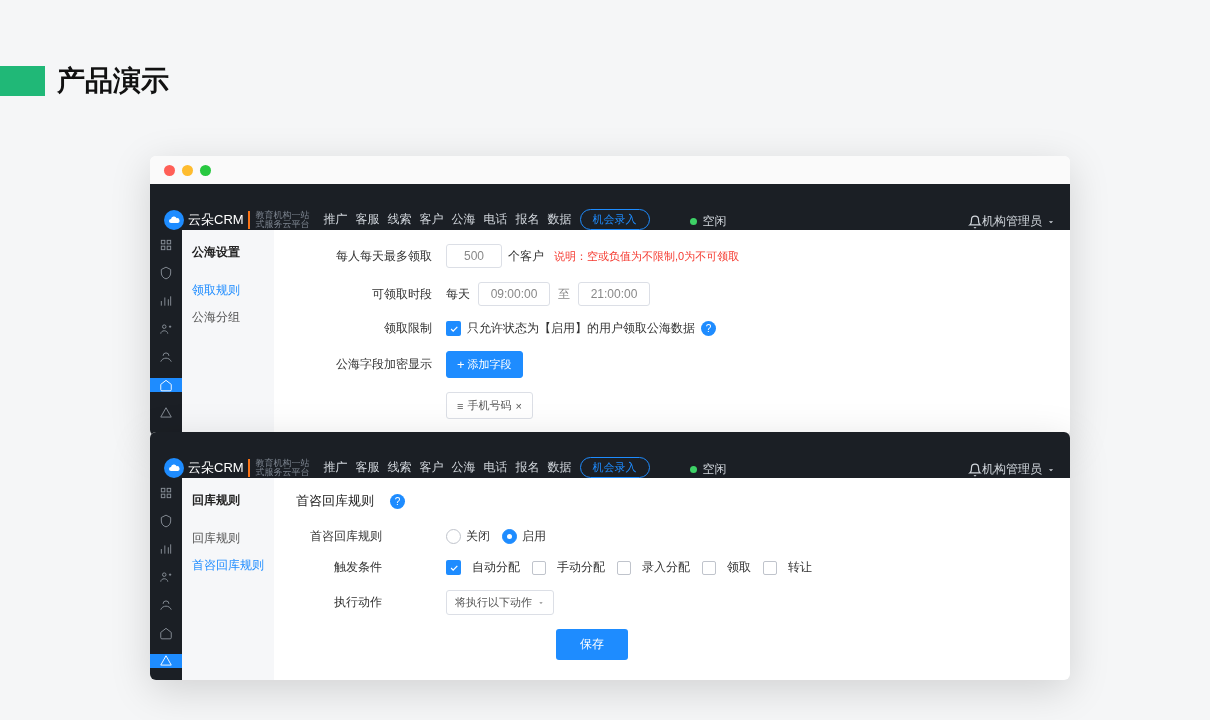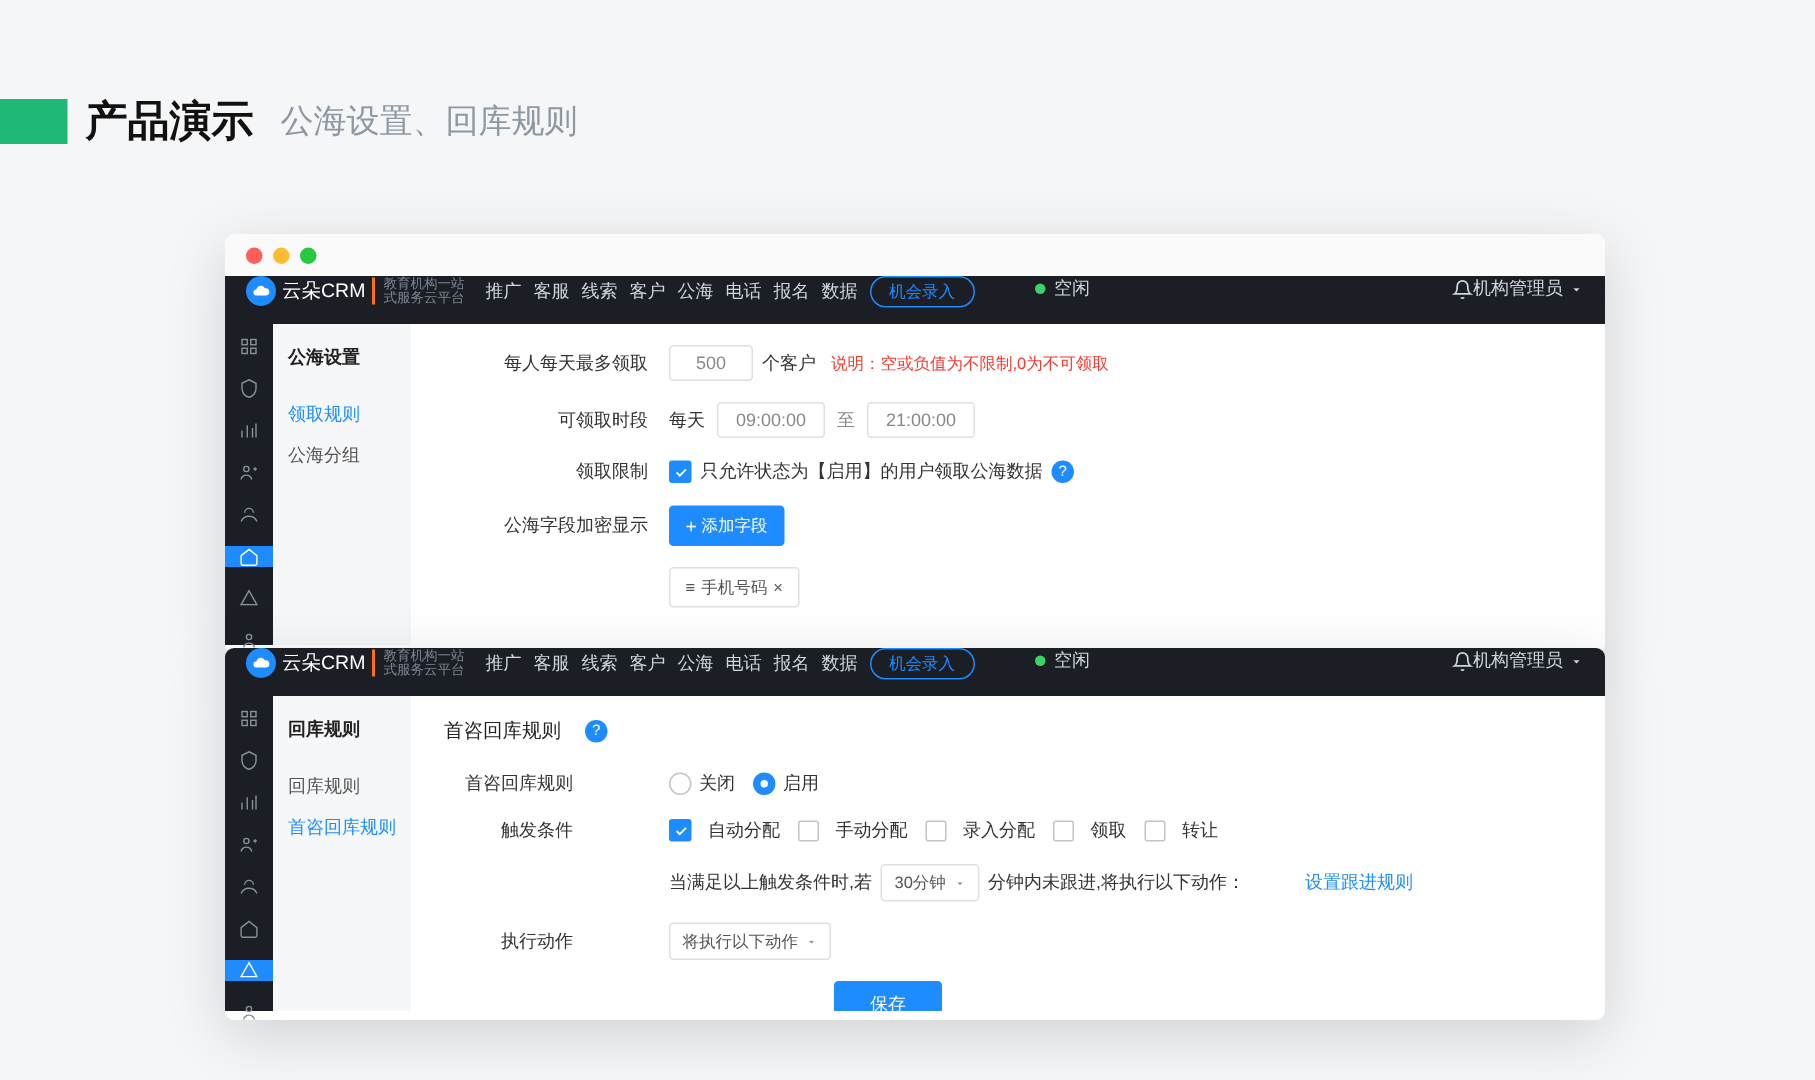--- a/index.html
+++ b/index.html
@@ -7,21 +7,21 @@
 .slide-header{position:absolute;top:62px;left:0;display:flex;align-items:center}
 .gb{width:45px;height:30px;background:#20b877}
 .slide-title{font-size:28px;font-weight:700;color:#111;margin-left:12px}
 .slide-sub{font-size:22px;color:#8e98a3;margin-left:18px}
 .win{position:absolute;background:#fff;border-radius:6px;box-shadow:0 10px 40px rgba(0,0,0,.15);overflow:hidden}
 #w1{left:150px;top:156px;width:920px;height:280px}
 #w2{left:150px;top:432px;width:920px;height:248px}
 .tl{height:28px;background:#fafafa;display:flex;align-items:center;padding-left:14px;gap:7px}
 .tl span{width:11px;height:11px;border-radius:50%}
 .d1{background:#ff5f57}.d2{background:#febc2e}.d3{background:#28c840}
-.topbar{height:32px;background:#1b1f25;display:flex;align-items:flex-start;color:#d1d6dc;font-size:12px;padding:0 14px}
+.topbar{height:46px;background:#1b1f25;display:flex;align-items:flex-end;color:#d1d6dc;font-size:12px;padding:0 14px}
 .logo{display:flex;align-items:center;gap:4px;margin-right:14px}
 .logo-ico{width:20px;height:20px;border-radius:50%;background:#1e8cff;display:flex;align-items:center;justify-content:center}
 .logo-ico svg{width:12px;height:12px}
 .logo-txt{color:#fff;font-size:13px}
 .logo-sub{color:#7d8590;font-size:9px;line-height:1;border-left:2px solid #f97316;padding-left:6px}
 .nav{display:flex;gap:8px;align-items:center}
 .nav span{cursor:pointer}
 .pill{border:1px solid #1e8cff;border-radius:11px;padding:2px 12px;color:#1e8cff;font-size:11px}
 .stat{margin-left:auto;display:flex;align-items:center;gap:6px}
 .stat-d{width:7px;height:7px;border-radius:50%;background:#3dd166}
@@ -59,21 +59,20 @@
 .lnk{color:#1e8cff;margin-left:40px;cursor:pointer}
 .sv{background:#1e8cff;color:#fff;border:none;border-radius:3px;padding:7px 24px;font-size:12px;margin-left:260px;cursor:pointer}
 .sep{color:#888;margin:0 8px}
 </style>
 </head>
 <body>
 
 <div class="slide-header">
   <div class="gb"></div>
   <div class="slide-title">产品演示</div>
-  <div class="slide-sub">公海设置、回库规则</div>
 </div>
 
 <div class="win" id="w1">
   <div class="tl">
       <span class="d1"></span>
       <span class="d2"></span>
       <span class="d3"></span>
     </div>
   <div class="topbar">
     <div class="logo">
@@ -343,31 +342,20 @@
           </span>
         <span class="rad">
             <span class="cbe"></span>
             <span>领取</span>
           </span>
         <span class="rad">
             <span class="cbe"></span>
             <span>转让</span>
           </span>
       </div>
-      <div class="row" style="margin-left:150px">
-        <span>当满足以上触发条件时,若</span>
-        <span class="sel" style="margin:0 6px">
-            <span>30分钟</span>
-            <svg width="8" height="8" viewBox="0 0 24 24" fill="#888">
-              <path d="M7 10l5 5 5-5z"></path>
-            </svg>
-          </span>
-        <span>分钟内未跟进,将执行以下动作：</span>
-        <span class="lnk">设置跟进规则</span>
-      </div>
       <div class="row">
         <div class="lb" style="width:100px">执行动作</div>
         <div style="width:50px"></div>
         <span class="sel">
             <span>将执行以下动作</span>
             <svg width="8" height="8" viewBox="0 0 24 24" fill="#888">
               <path d="M7 10l5 5 5-5z"></path>
             </svg>
           </span>
       </div>

